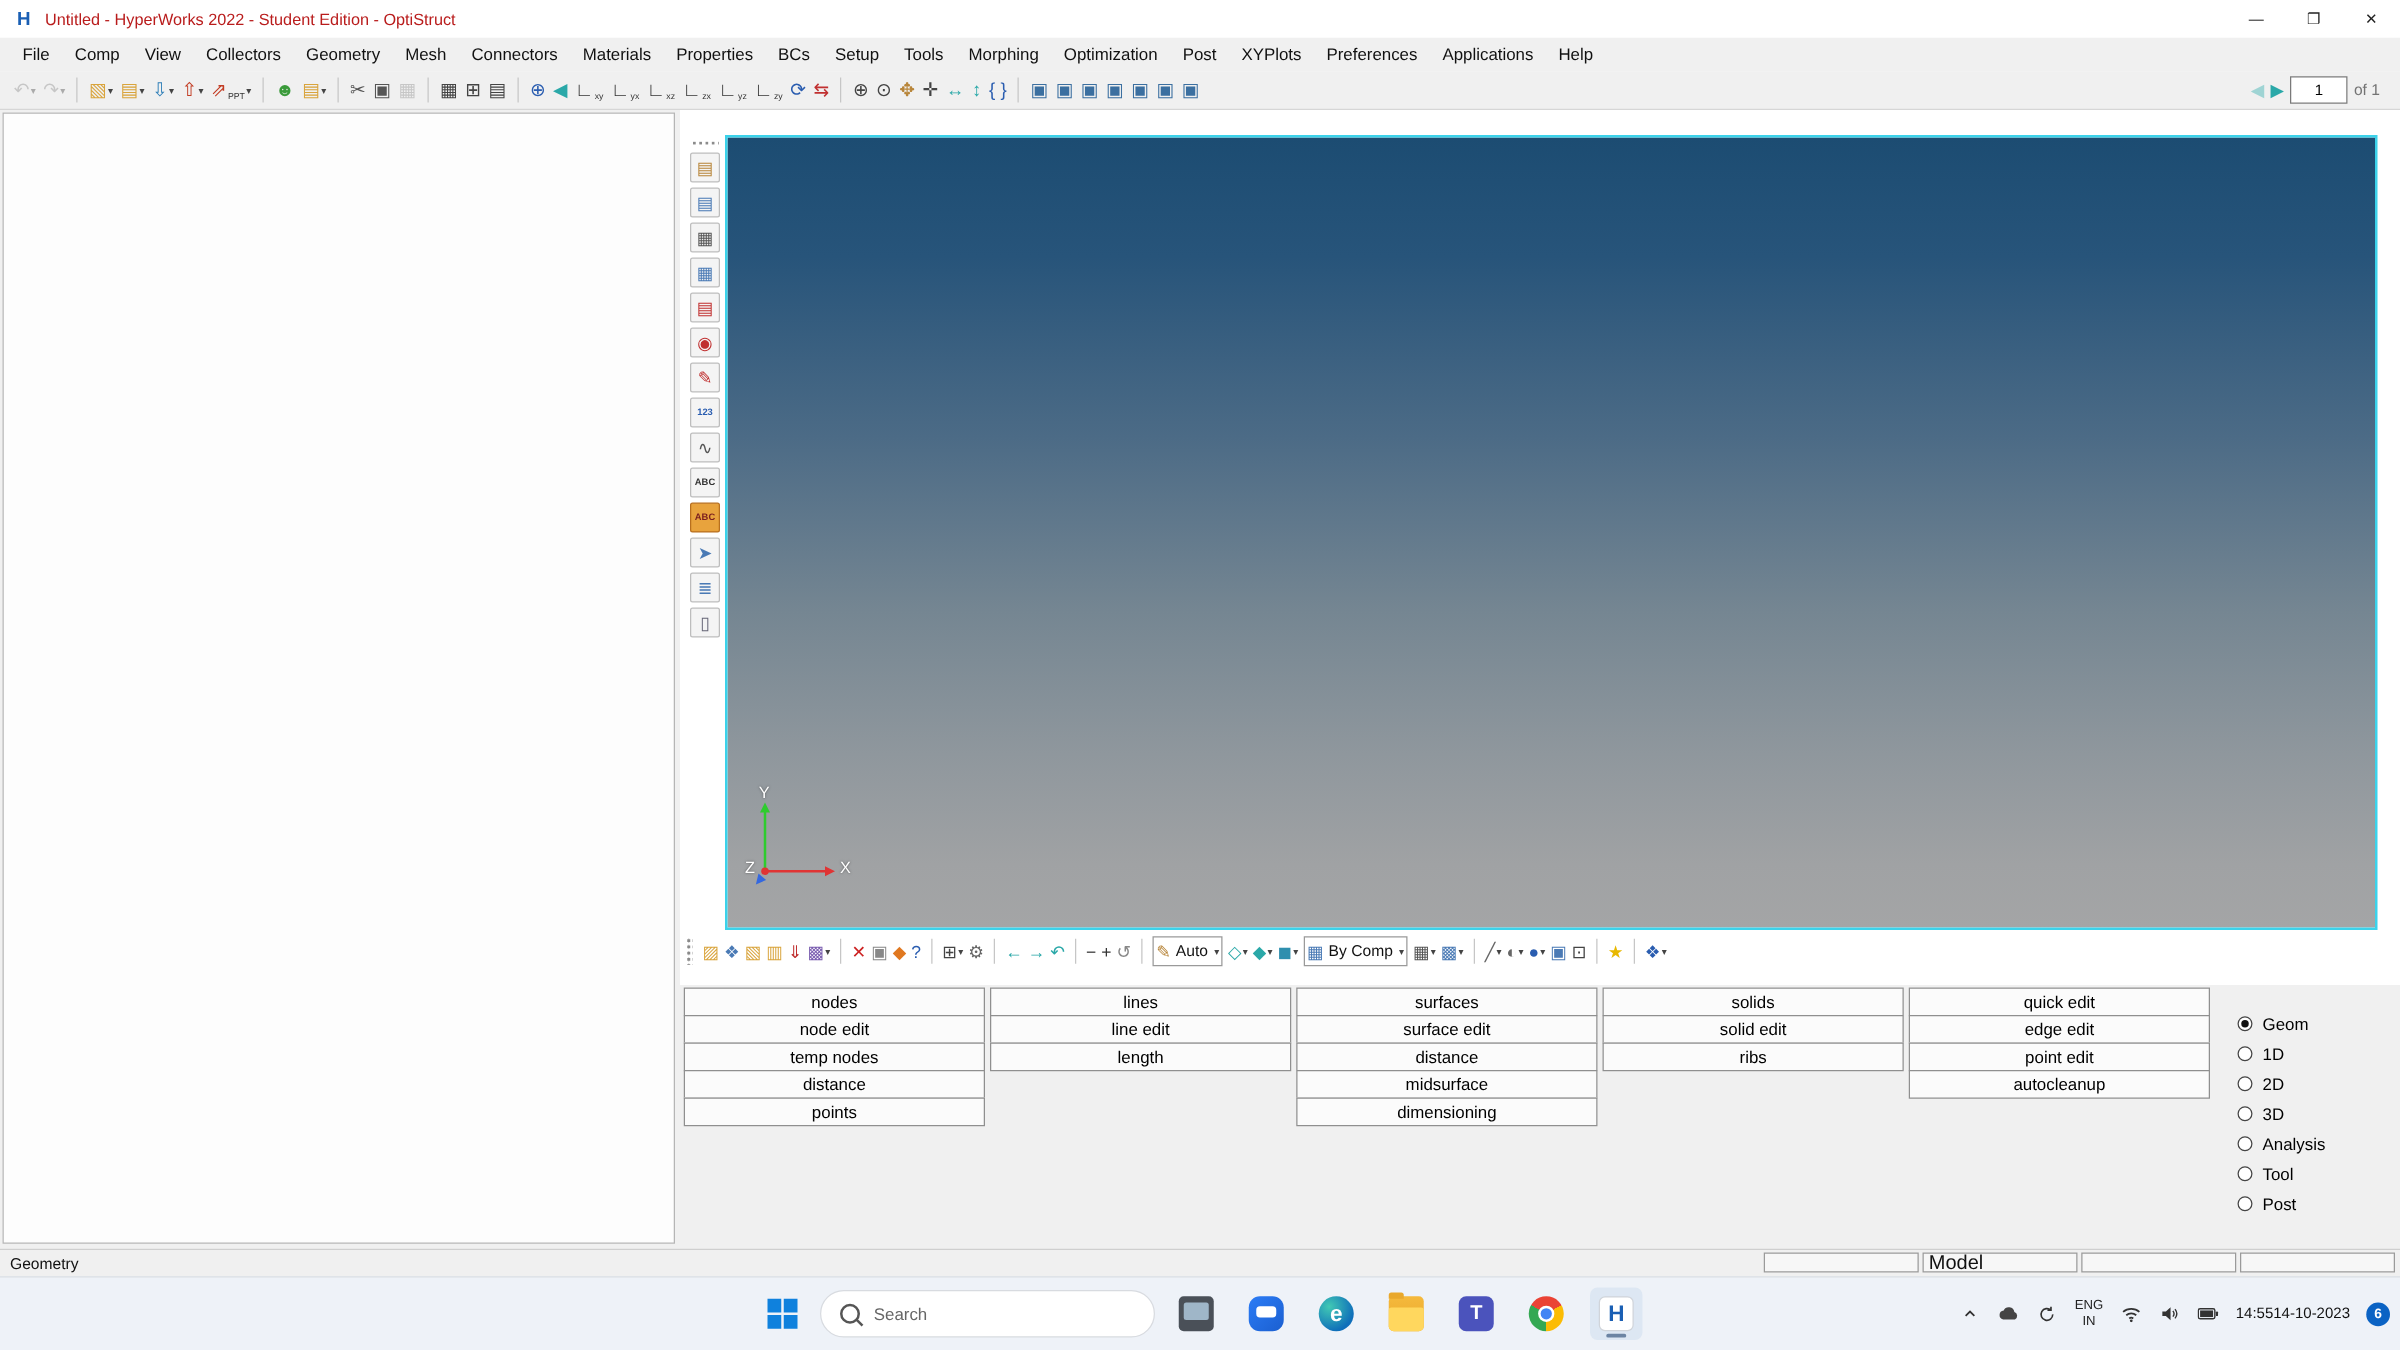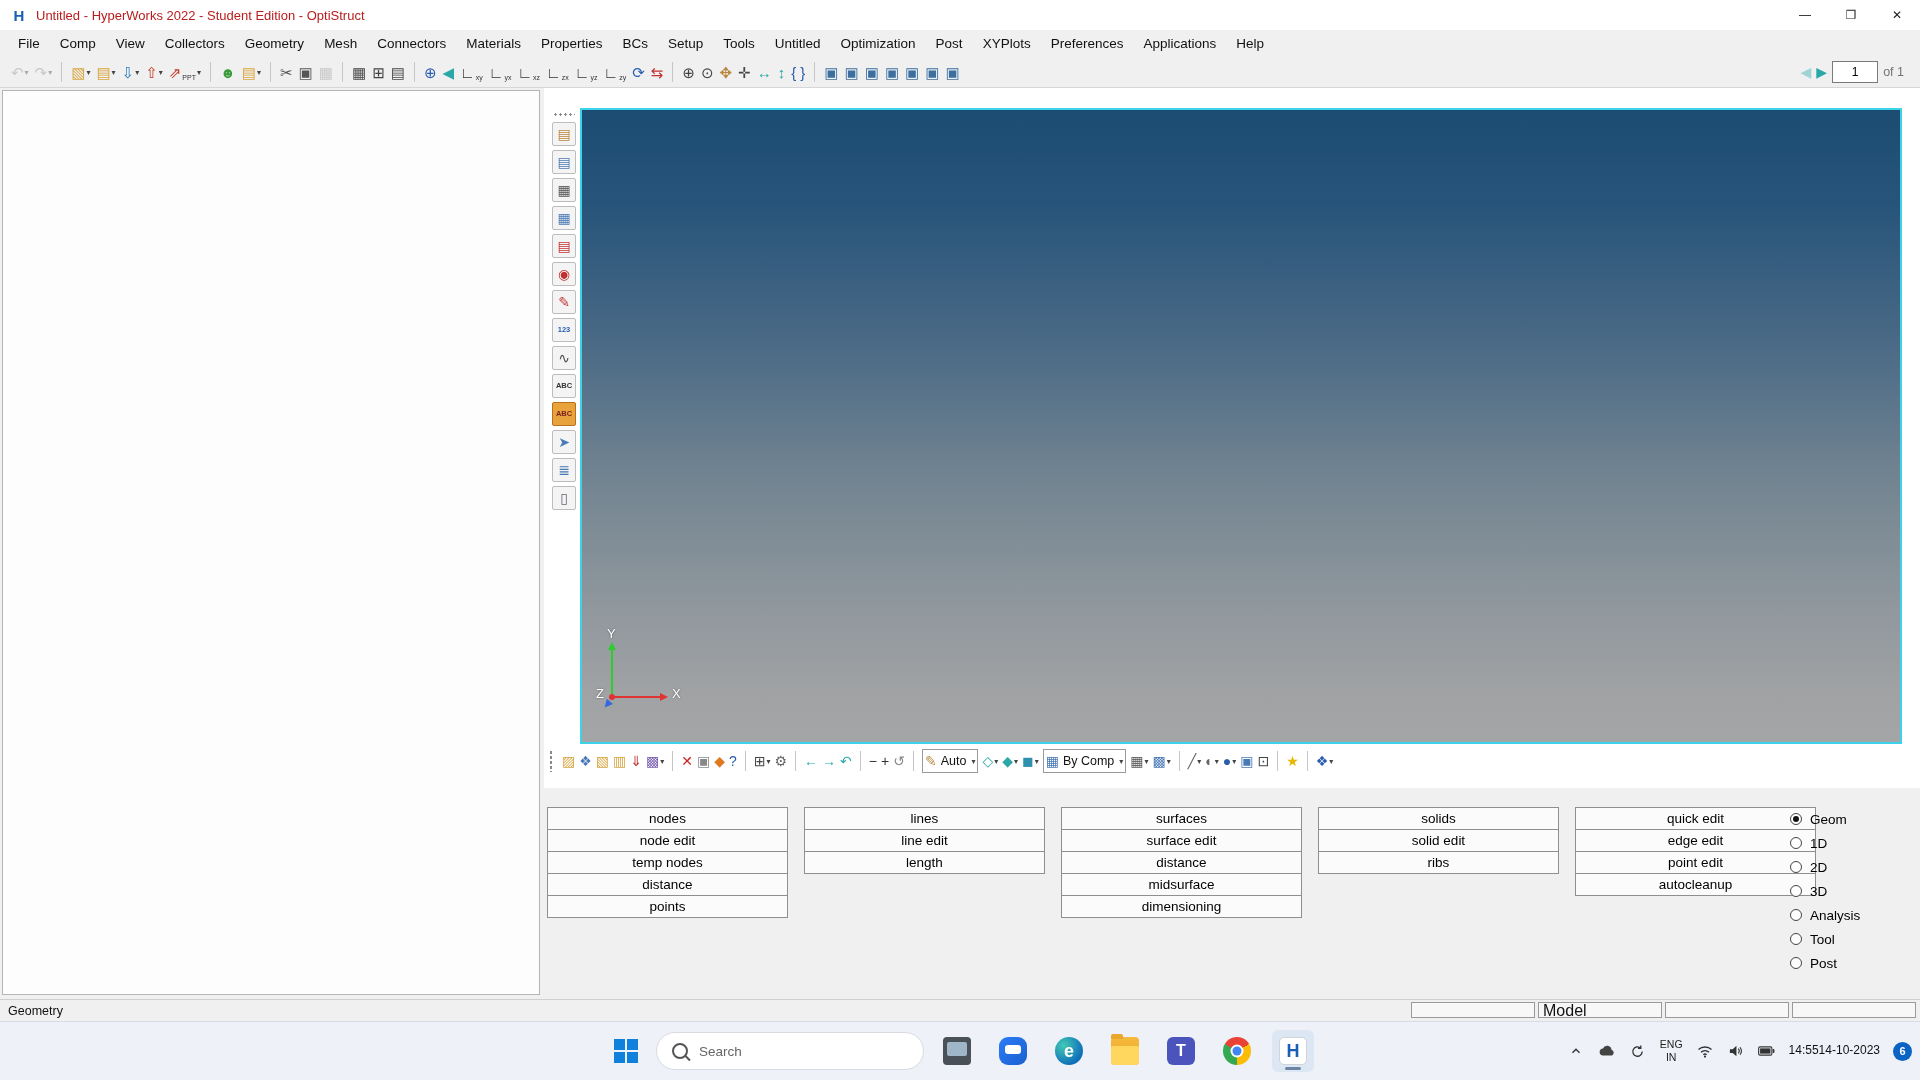--- a/index.html
+++ b/index.html
@@ -67,21 +67,21 @@
   .arrow-z{position:absolute;left:6px;top:74px;width:0;height:0;border:4px solid transparent;border-top:8px solid #3468e0;transform:rotate(40deg)}
 
   
   .bottom-toolbar{position:absolute;left:549px;top:656px;right:10px;height:34px;background:#fff;display:flex;align-items:center}
   .grip{width:5px;height:22px;margin-right:6px;background-image:radial-gradient(#8a8a8a 1px,transparent 1.3px);background-size:4px 5px}
   .bottom-toolbar .tb-icon{padding:0 2px}
   .bottom-toolbar .tb-icon .glyph{font-size:14px}
 
   
   .panel-area{position:absolute;left:544px;top:700px;right:0;bottom:0;background:#f0f0f0}
-  .panel-cols{position:absolute;left:3px;top:19px;display:flex;gap:16px}
+  .panel-cols{position:absolute;left:3px;top:2px;display:flex;gap:4px}
   .panel-col{width:241px;display:flex;flex-direction:column}
   .panel-btn{height:21px;line-height:21px;background:#fbfbfb;border:1px solid #8f8f8f;text-align:center;
     font-size:13.5px;color:#000;margin-top:-1px}
   .panel-btn:first-child{margin-top:0}
   .panel-radios{position:absolute;left:1246px;top:19px;display:flex;flex-direction:column}
   .radio-row{height:24px;display:flex;align-items:center;gap:8px}
   .radio-circle{width:12px;height:12px;border:1px solid #444;border-radius:50%;background:#fff;position:relative;box-sizing:border-box}
   .radio-circle.sel::after{content:"";position:absolute;inset:2px;background:#111;border-radius:50%}
   .radio-label{font-size:13.5px;color:#000}
 
@@ -154,21 +154,21 @@
       <span class="menu-item">View</span>
       <span class="menu-item">Collectors</span>
       <span class="menu-item">Geometry</span>
       <span class="menu-item">Mesh</span>
       <span class="menu-item">Connectors</span>
       <span class="menu-item">Materials</span>
       <span class="menu-item">Properties</span>
       <span class="menu-item">BCs</span>
       <span class="menu-item">Setup</span>
       <span class="menu-item">Tools</span>
-      <span class="menu-item">Untitled</span>
+      <span class="menu-item">Morphing</span>
       <span class="menu-item">Optimization</span>
       <span class="menu-item">Post</span>
       <span class="menu-item">XYPlots</span>
       <span class="menu-item">Preferences</span>
       <span class="menu-item">Applications</span>
       <span class="menu-item">Help</span>
     </div>
 
   <div class="toolbar-top">
     <div class="tb-items" id="toolbar-top-items">

